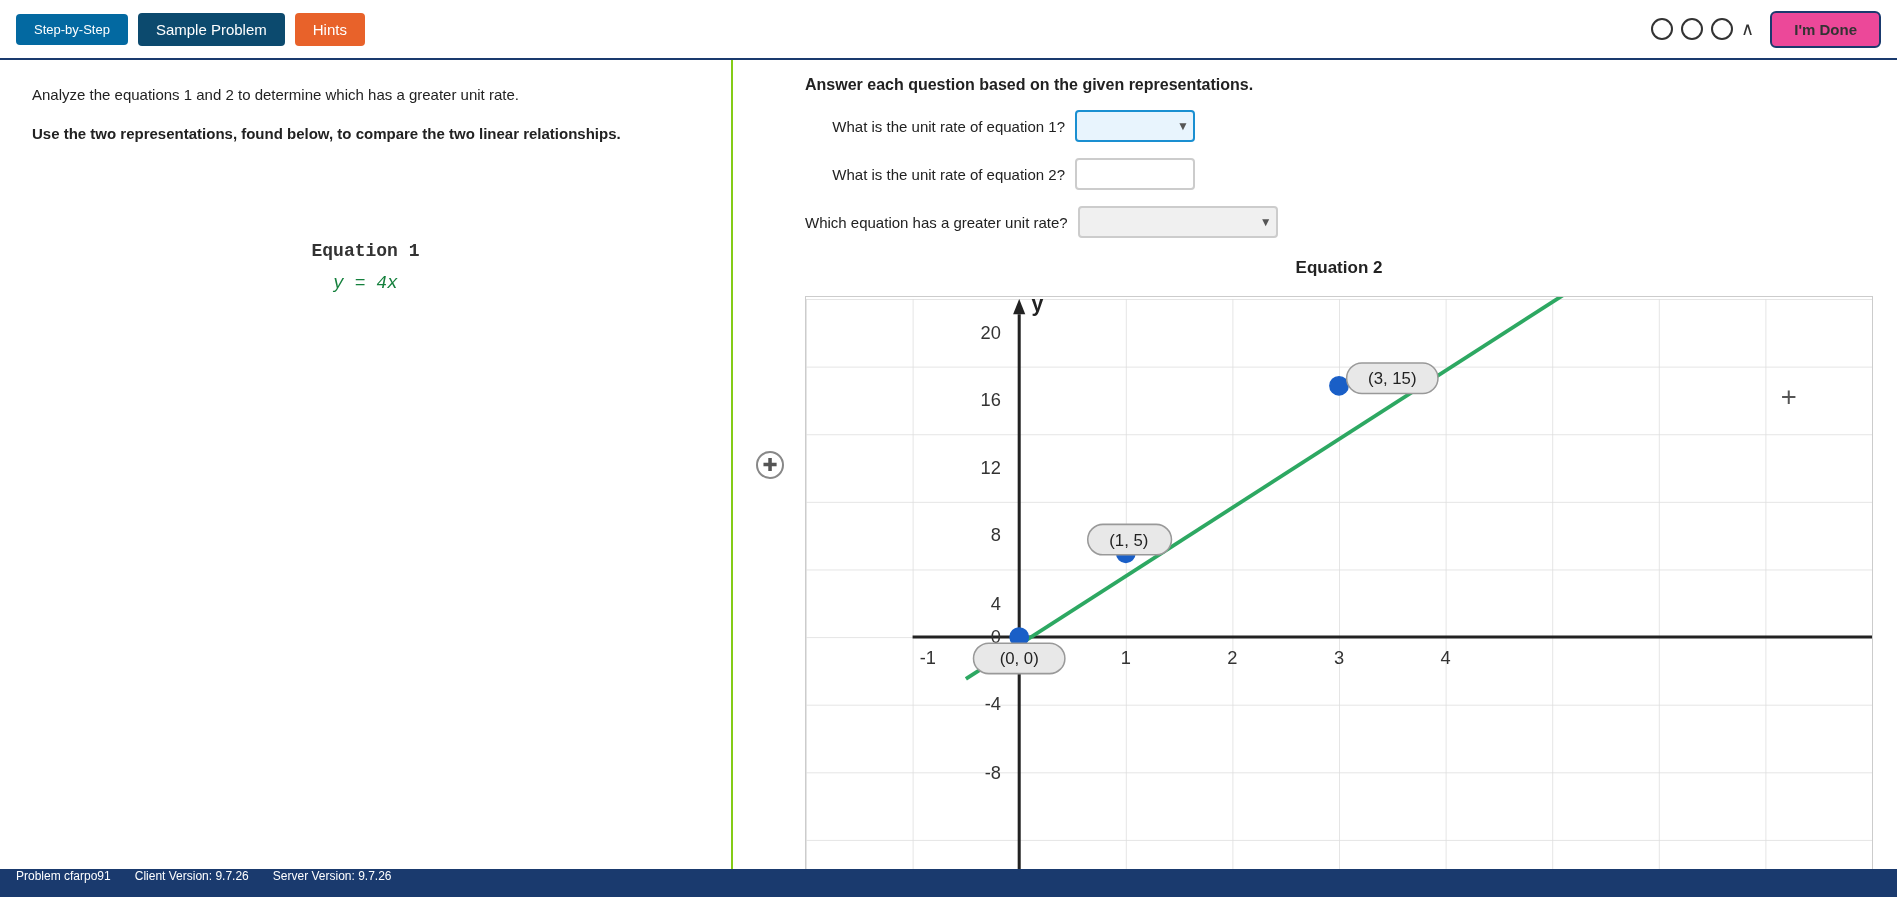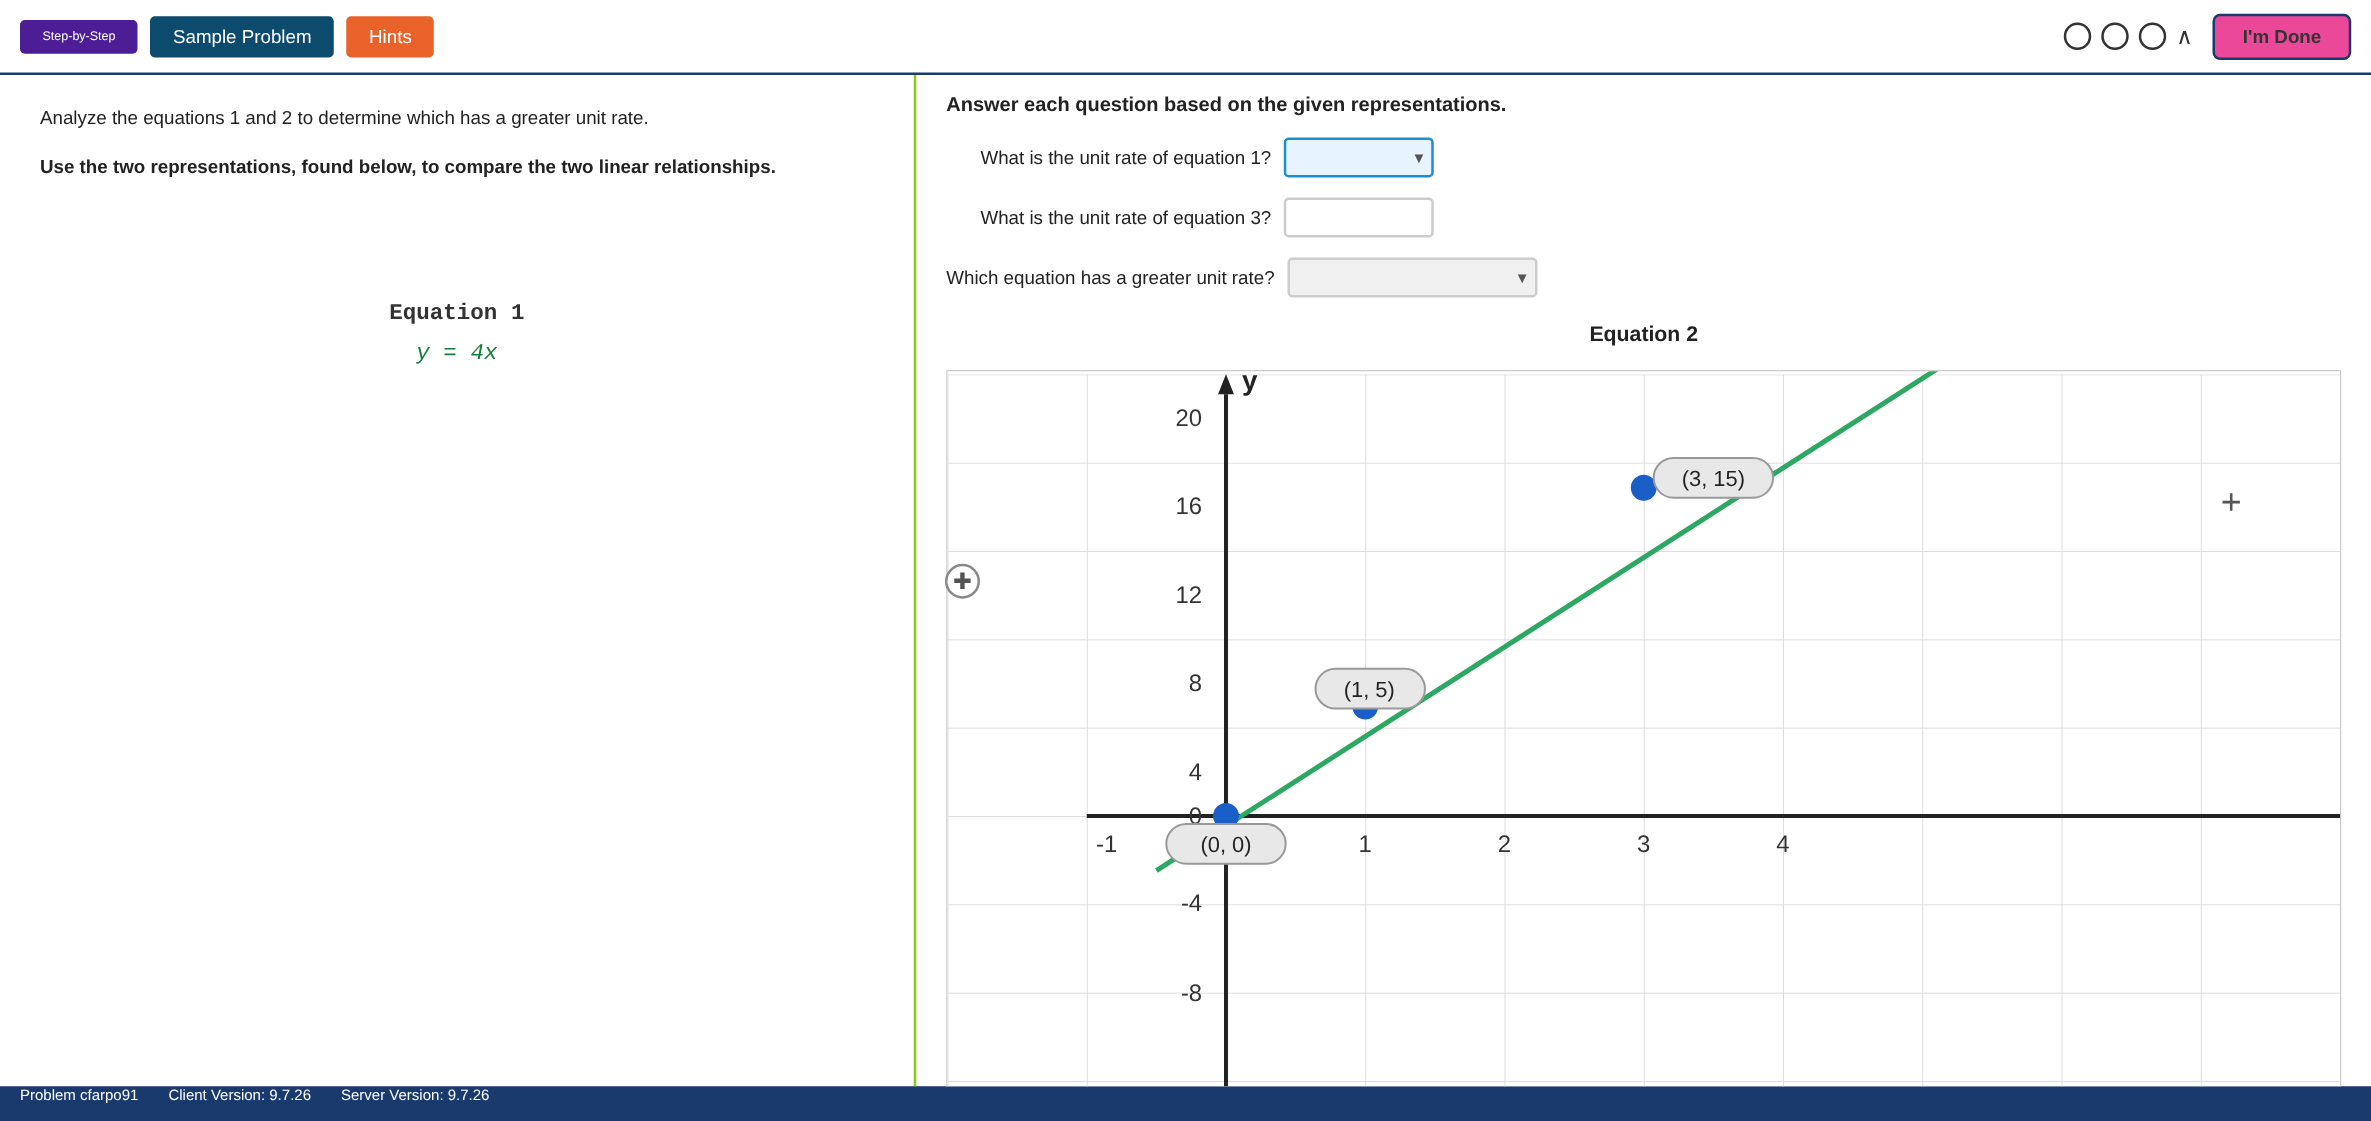--- a/index.html
+++ b/index.html
@@ -21,26 +21,26 @@
       border-bottom: 2px solid #1a3a6e;
       background: #fff;
       height: 60px;
     }
     .top-bar-left {
       display: flex;
       gap: 10px;
       align-items: center;
     }
     .btn-step {
-      background: #4c1d95;
+      background: #0369a1;
       color: #fff;
       border: none;
       padding: 8px 18px;
       border-radius: 4px;
-      font-size: 10px;
+      font-size: 13px;
       cursor: pointer;
     }
     .btn-sample {
       background: #0c4a6e;
       color: #fff;
       border: none;
       padding: 8px 18px;
       border-radius: 4px;
       font-size: 15px;
       cursor: pointer;
@@ -152,20 +152,21 @@
     }
 
     
     .right-panel {
       flex: 1;
       padding: 16px 24px;
       display: flex;
       flex-direction: column;
       gap: 10px;
       overflow: hidden;
+      margin-left: 48px;
     }
 
     .answer-heading {
       font-size: 16px;
       font-weight: bold;
       color: #222;
       margin-bottom: 6px;
     }
 
     .question-row {
@@ -282,21 +283,21 @@
 
     <div class="question-row">
       <span class="question-text">What is the unit rate of equation 1?</span>
       <div class="input-with-arrow">
         <input type="text" class="answer-input" style="border: 2px solid rgb(26, 143, 209); background: rgb(232, 244, 253);">
         <span class="dropdown-arrow">▼</span>
       </div>
     </div>
 
     <div class="question-row">
-      <span class="question-text">What is the unit rate of equation 3?</span>
+      <span class="question-text">What is the unit rate of equation 2?</span>
       <input type="text" class="answer-input-plain" style="">
     </div>
 
     <div class="question-row">
       <span class="question-text">Which equation has a greater unit rate?</span>
       <div class="input-with-arrow">
         <input type="text" class="answer-input-plain" style="width: 200px; background: rgb(240, 240, 240);">
         <span class="dropdown-arrow">▼</span>
       </div>
     </div>

